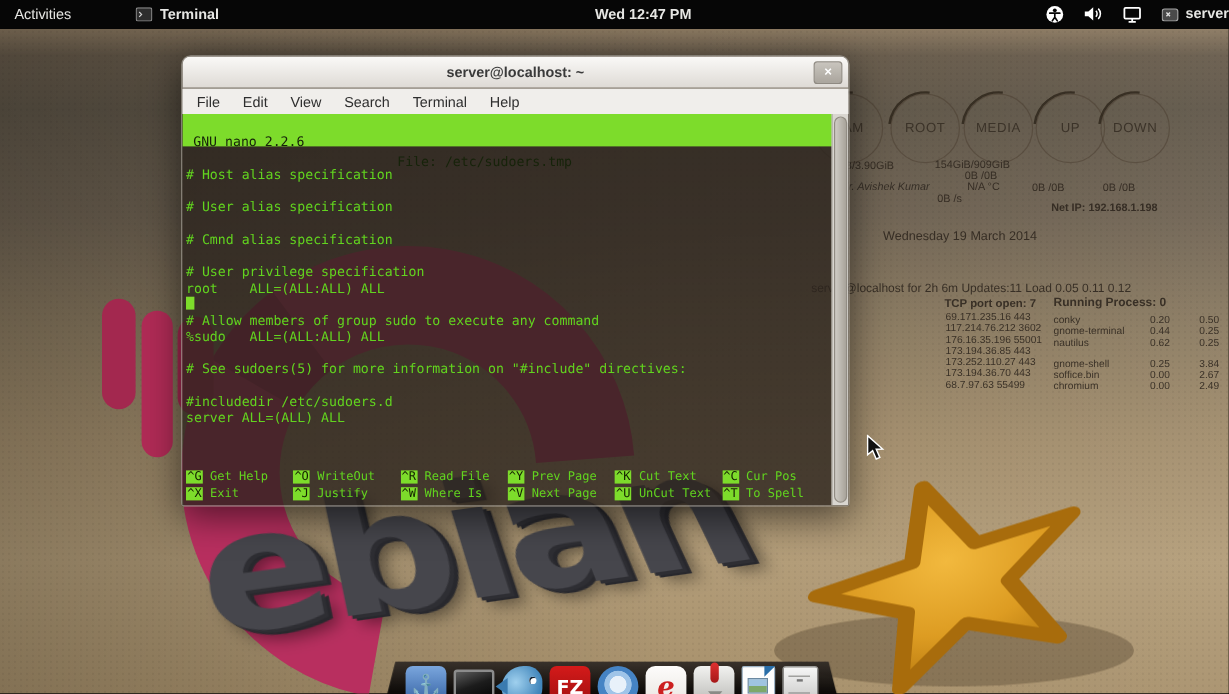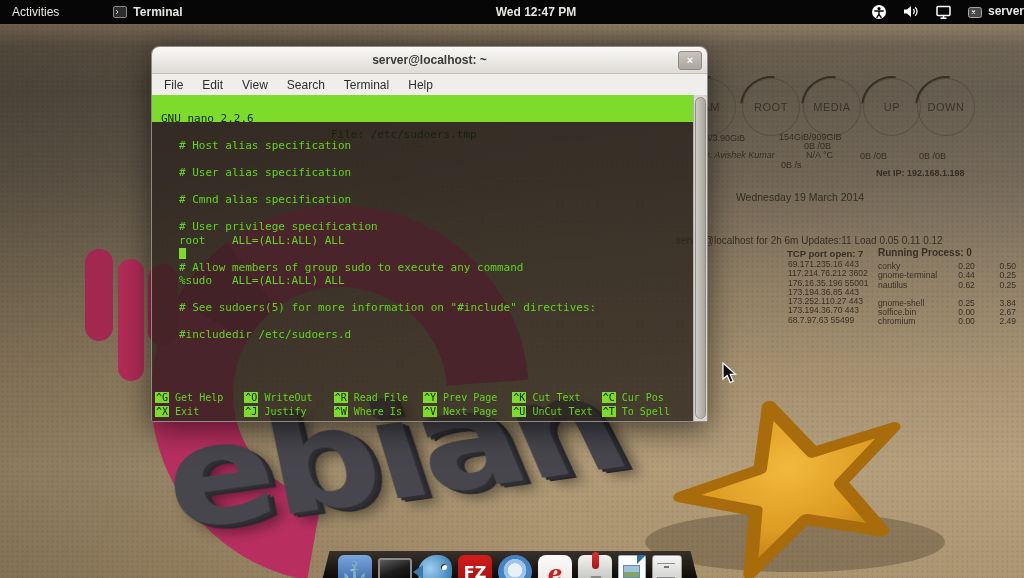--- a/index.html
+++ b/index.html
@@ -48,21 +48,21 @@
     background:linear-gradient(180deg,#c9c5be,#aaa59d);border:1px solid #8f8a82;color:#fff;
     font-size:11px;line-height:16px;text-align:center;font-weight:bold;cursor:pointer;}
   .menubar{height:21px;background:#f0eeeb;display:flex;align-items:center;gap:19px;
     padding:0 12px;font-size:12px;color:#2e2e2e;text-align:center;}
   .term{position:relative;flex:1;background:rgba(42,35,28,.78);overflow:hidden;
     font-family:"DejaVu Sans Mono",monospace;font-size:11px;}
   .nano-header{position:absolute;left:0;top:0;right:13px;height:27px;background:#7ddc2b;
     color:#16230a;line-height:16px;white-space:pre;}
   .nano-title{position:absolute;left:9px;}
   .nano-file{position:absolute;left:179px;}
-  .lines{position:absolute;left:3px;top:17px;right:17px;margin-left:24px;}
+  .lines{position:absolute;left:3px;top:17px;right:17px;}
   .term-line{height:13.5px;line-height:13.5px;white-space:pre;color:#62d41f;overflow:hidden;}
   .term-line.cursor::before{content:"";display:inline-block;width:7px;height:11px;
     background:#7ddc2b;vertical-align:middle;margin-top:-2px;}
   .shortcuts{position:absolute;left:3px;right:16px;bottom:3px;display:grid;
     grid-template-columns:repeat(6,1fr);row-gap:1px;}
   .sc{white-space:nowrap;overflow:hidden;color:#62d41f;font-size:10px;line-height:13px;}
   .sc-key{background:#7ddc2b;color:#141f00;padding:0 1px;}
   .scrollbar{position:absolute;right:0;top:0;bottom:0;width:13px;background:#d9d6d0;
     border-left:1px solid #b4b0a9;}
   .scroll-thumb{position:absolute;left:1px;right:1px;top:2px;bottom:2px;border-radius:6px;
@@ -382,20 +382,21 @@
         <div class="term-line">%sudo   ALL=(ALL:ALL) ALL</div>
 
         <div class="term-line"></div>
 
         <div class="term-line"># See sudoers(5) for more information on "#include" directives:</div>
 
         <div class="term-line"></div>
 
         <div class="term-line">#includedir /etc/sudoers.d</div>
 
+        <div class="term-line">server ALL=(ALL) ALL</div>
       </div>
     <div class="shortcuts">
 
         <div class="sc"><span class="sc-key">^G</span> <span class="sc-label">Get Help</span></div>
 
         <div class="sc"><span class="sc-key">^O</span> <span class="sc-label">WriteOut</span></div>
 
         <div class="sc"><span class="sc-key">^R</span> <span class="sc-label">Read File</span></div>
 
         <div class="sc"><span class="sc-key">^Y</span> <span class="sc-label">Prev Page</span></div>

